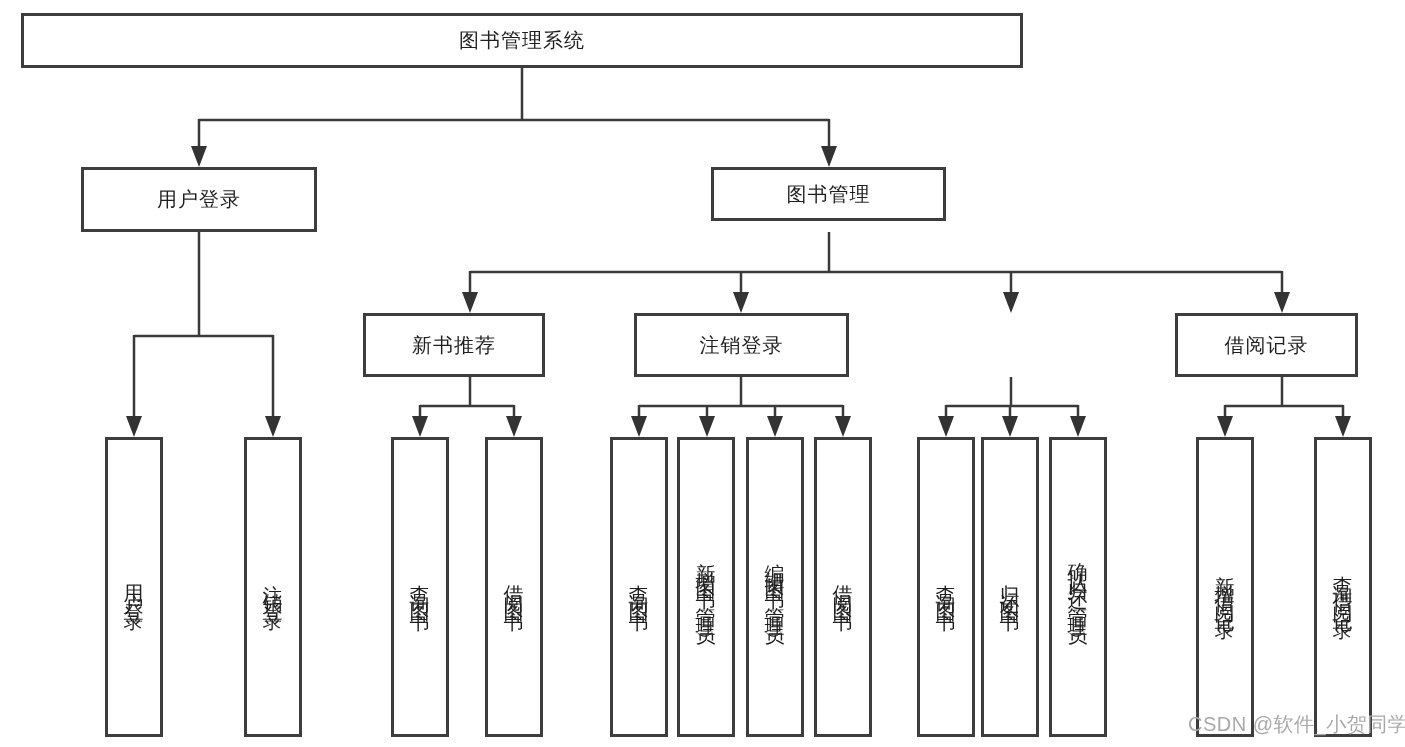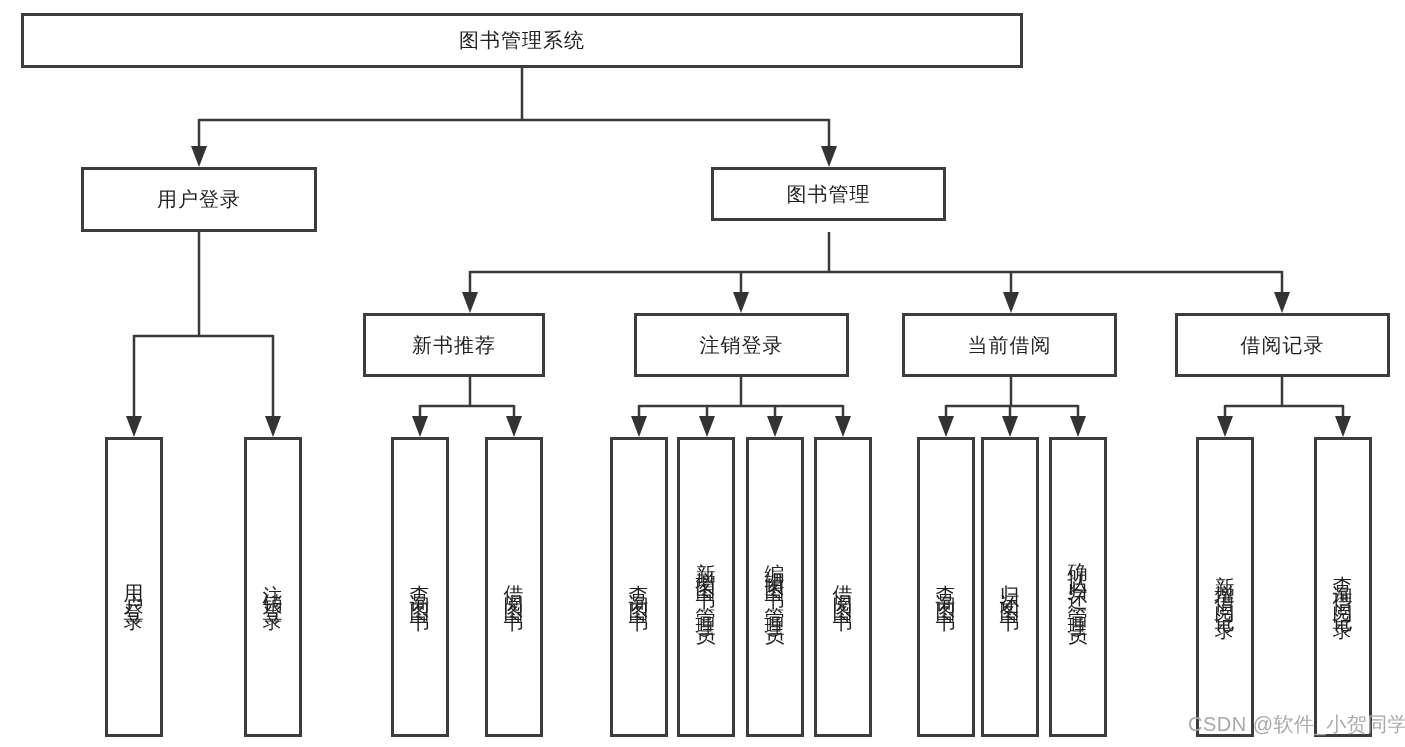--- a/index.html
+++ b/index.html
@@ -70,24 +70,21 @@
   <div class="box hbox" style="left:711px;top:167px;width:235px;height:54px">
     <span>图书管理</span>
   </div>
 
   <div class="box hbox" style="left:363px;top:313px;width:182px;height:64px">
     <span>新书推荐</span>
   </div>
   <div class="box hbox" style="left:634px;top:313px;width:215px;height:64px">
     <span>注销登录</span>
   </div>
-  <div class="box hbox" style="left:902px;top:313px;width:215px;height:64px">
-    <span>当前借阅</span>
-  </div>
-  <div class="box hbox" style="left:1175px;top:313px;width:215px;height:64px">
+  <div class="box hbox" style="left:1175px;top:313px;width:183px;height:64px">
     <span>借阅记录</span>
   </div>
 
   <div class="box vbox" style="left:105px;top:437px;width:58px;height:300px">
     <span>用户登录</span>
   </div>
   <div class="box vbox" style="left:244px;top:437px;width:58px;height:300px">
     <span>注销登录</span>
   </div>
   <div class="box vbox" style="left:391px;top:437px;width:58px;height:300px">

